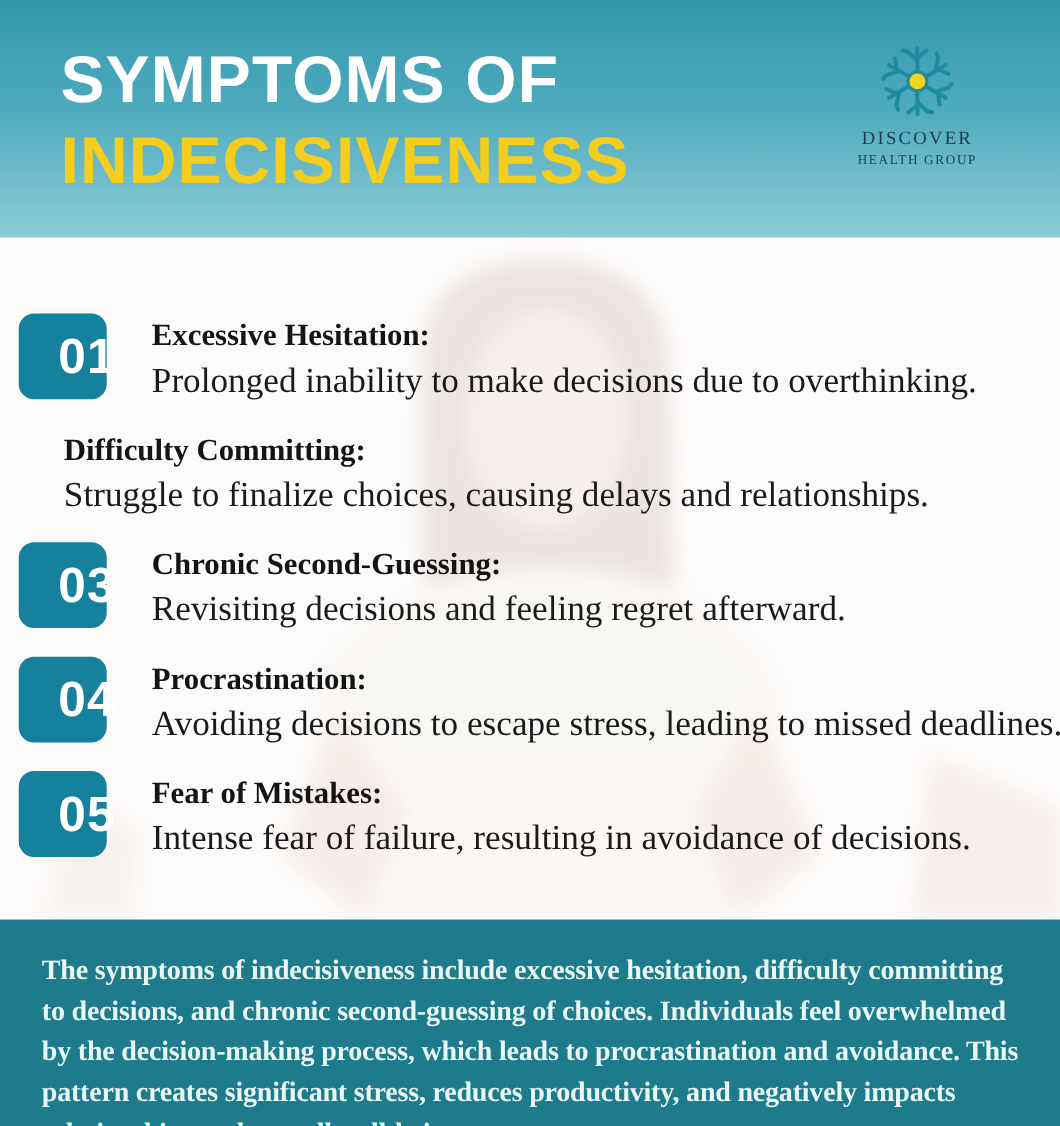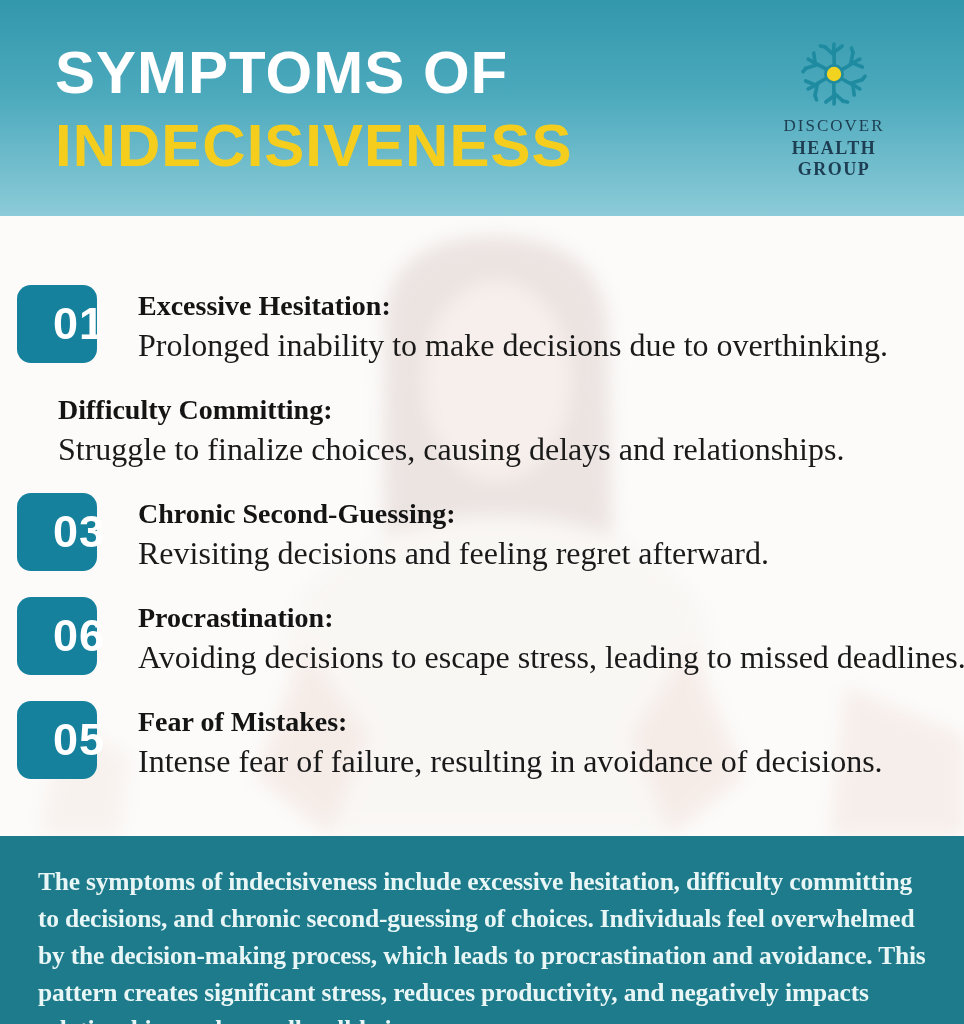--- a/index.html
+++ b/index.html
@@ -44,22 +44,22 @@
   }
   .logo-icon { display: block; margin: 0 auto 4px; width: 76px; height: 76px; }
   .logo-name {
     font-family: "Liberation Serif", serif;
     font-weight: 400;
     font-size: 17px;
     letter-spacing: 2px;
   }
   .logo-subname {
     font-family: "Liberation Serif", serif;
-    font-weight: 700;
-    font-size: 18px;
+    font-weight: 400;
+    font-size: 12px;
     letter-spacing: 1.5px;
     margin-top: 2px;
   }
 
   
   .content {
     position: relative;
     width: 100%;
     height: 620px;
     background: #fcfbfa;
@@ -214,21 +214,21 @@
           <span>03</span>
         </div>
         <div class="symptom-text">
           <div class="symptom-title">Chronic Second-Guessing:</div>
           <div class="symptom-desc">Revisiting decisions and feeling regret afterward.</div>
         </div>
       </div>
 
       <div class="symptom-item">
         <div class="num-box">
-          <span>06</span>
+          <span>04</span>
         </div>
         <div class="symptom-text">
           <div class="symptom-title">Procrastination:</div>
           <div class="symptom-desc">Avoiding decisions to escape stress, leading to missed deadlines.</div>
         </div>
       </div>
 
       <div class="symptom-item">
         <div class="num-box">
           <span>05</span>

